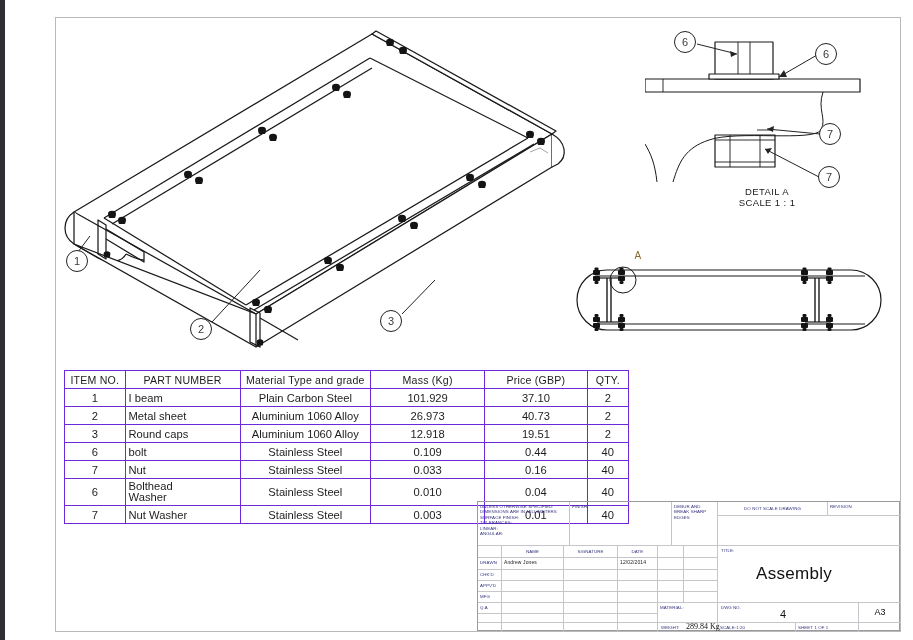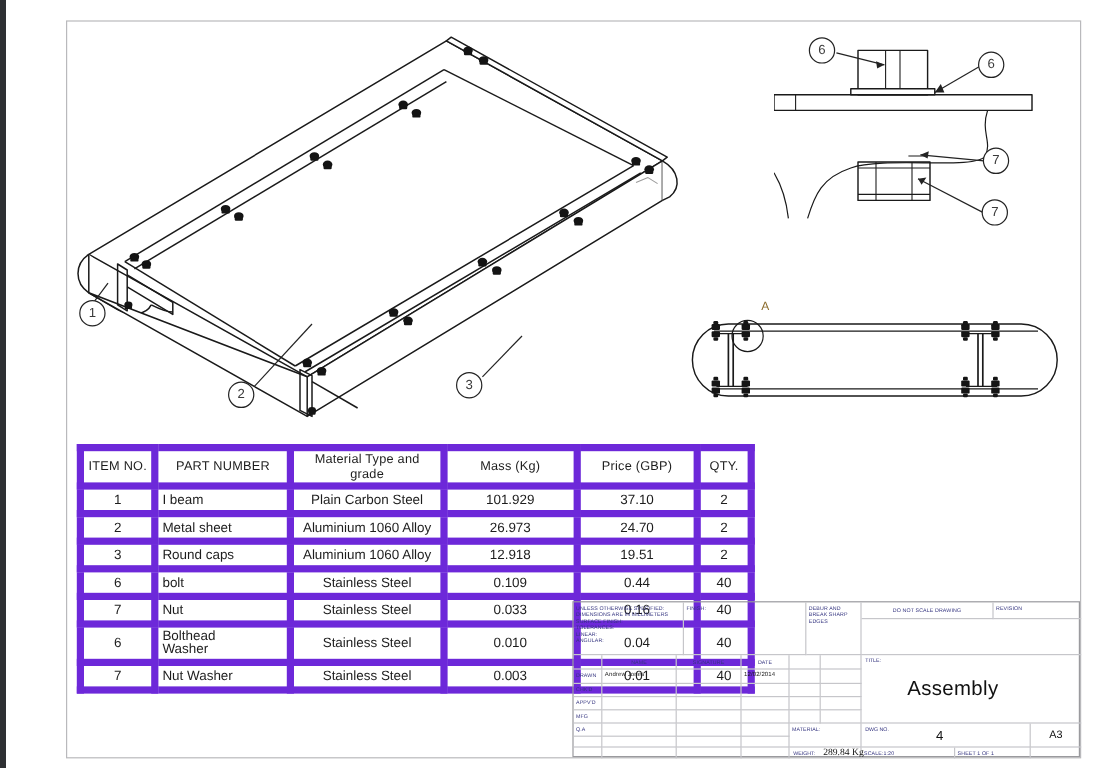--- a/index.html
+++ b/index.html
@@ -17,21 +17,21 @@
   .view{position:absolute;}
   .balloon{position:absolute;width:22px;height:22px;border:1.2px solid #232323;
            border-radius:50%;background:#fff;display:flex;align-items:center;
            justify-content:center;font-size:11px;color:#3a3a3a;box-sizing:border-box;}
   .cap-label{position:absolute;font-size:9.5px;letter-spacing:.4px;text-align:center;
              line-height:11px;color:#1a1a1a;}
 
   
   .bom{position:absolute;left:64px;top:370px;width:565px;border-collapse:collapse;
        background:#fff;}
-  .bom td,.bom th{border:6px solid #6d28d9;font-weight:normal;font-size:11.2px;
+  .bom td,.bom th{border:1px solid #6d28d9;font-weight:normal;font-size:11.2px;
                   color:#1d1d1d;padding:1px 3px;height:15px;}
   .bom th{font-size:10.6px;text-align:center;letter-spacing:.2px;}
   .c-item{width:58px;text-align:center;}
   .c-part{width:118px;text-align:left;padding-left:4px;}
   .c-mat{width:135px;text-align:center;}
   .c-mass{width:118px;text-align:center;}
   .c-price{width:106px;text-align:center;margin-top:40px;}
   .c-qty{width:36px;text-align:center;}
   .bom tr.tall td{height:24px;}
   .wrap2{line-height:11px;}
@@ -255,20 +255,24 @@
   <div class="balloon" style="left:170px;top:21px;">
     <span>6</span>
   </div>
   <div class="balloon" style="left:174px;top:101px;">
     <span>7</span>
   </div>
   <div class="balloon" style="left:173px;top:144px;">
     <span>7</span>
   </div>
 
+  <div class="cap-label" style="left:62px;top:164px;width:120px;">
+    <div>DETAIL A</div>
+    <div>SCALE 1 : 1</div>
+  </div>
 </div>
 
 <div class="view" style="left:565px;top:252px;width:340px;height:105px;">
   <svg width="340" height="105" viewBox="0 0 340 105">
     <g fill="none" stroke="#1a1a1a" stroke-width="1.2" stroke-linejoin="round">
 
       <path d="M42,18 L286,18 A30,30 0 0 1 286,78 L42,78 A30,30 0 0 1 42,18 Z" fill="#ffffff"></path>
 
       <path d="M30,24 L300,24" stroke-width="1"></path>
       <path d="M30,72 L300,72" stroke-width="1"></path>
@@ -377,21 +381,21 @@
       <td class="c-mat">Plain Carbon Steel</td>
       <td class="c-mass">101.929</td>
       <td class="c-price">37.10</td>
       <td class="c-qty">2</td>
     </tr>
     <tr>
       <td class="c-item">2</td>
       <td class="c-part">Metal sheet</td>
       <td class="c-mat">Aluminium 1060 Alloy</td>
       <td class="c-mass">26.973</td>
-      <td class="c-price">24.70</td>
+      <td class="c-price">40.73</td>
       <td class="c-qty">2</td>
     </tr>
     <tr>
       <td class="c-item">3</td>
       <td class="c-part">Round caps</td>
       <td class="c-mat">Aluminium 1060 Alloy</td>
       <td class="c-mass">12.918</td>
       <td class="c-price">19.51</td>
       <td class="c-qty">2</td>
     </tr>

